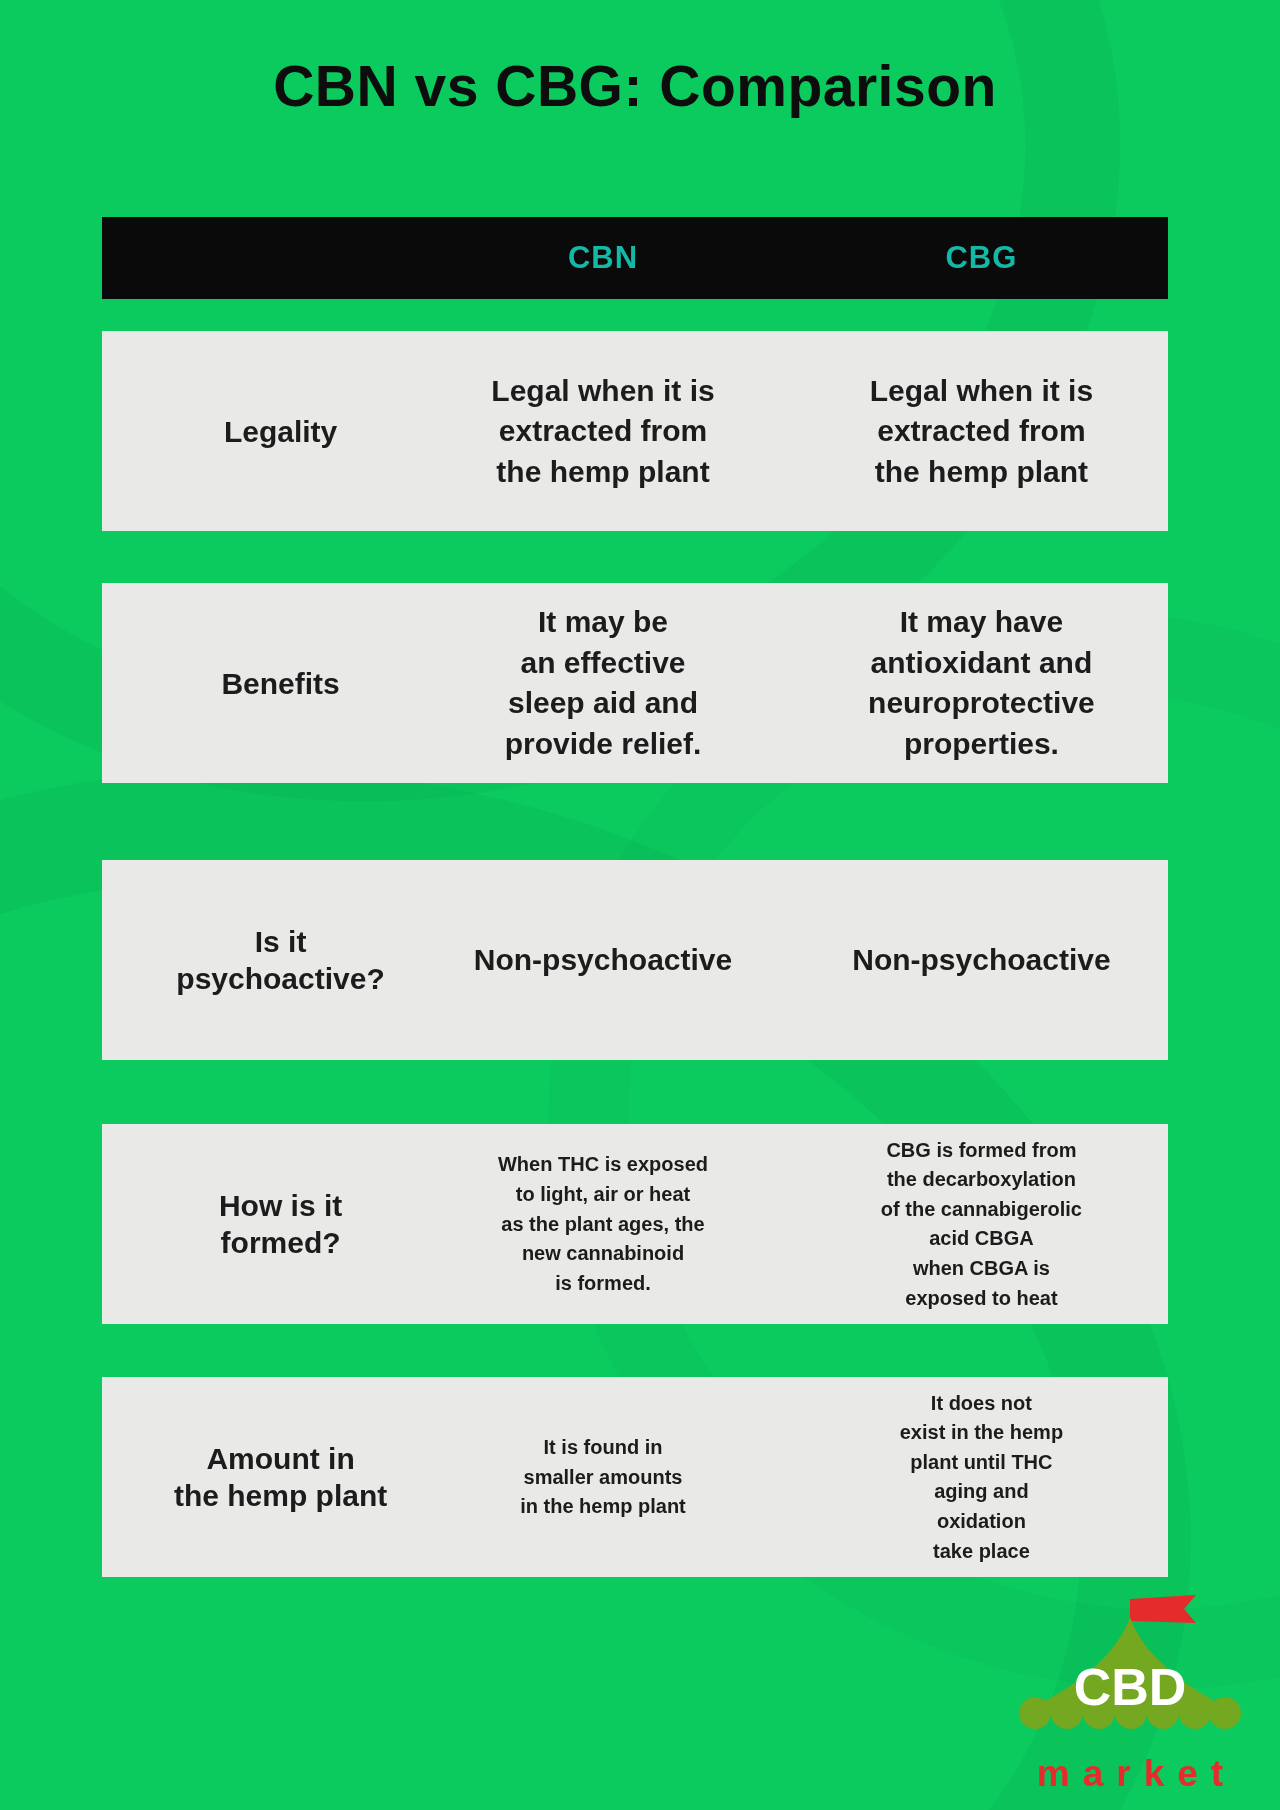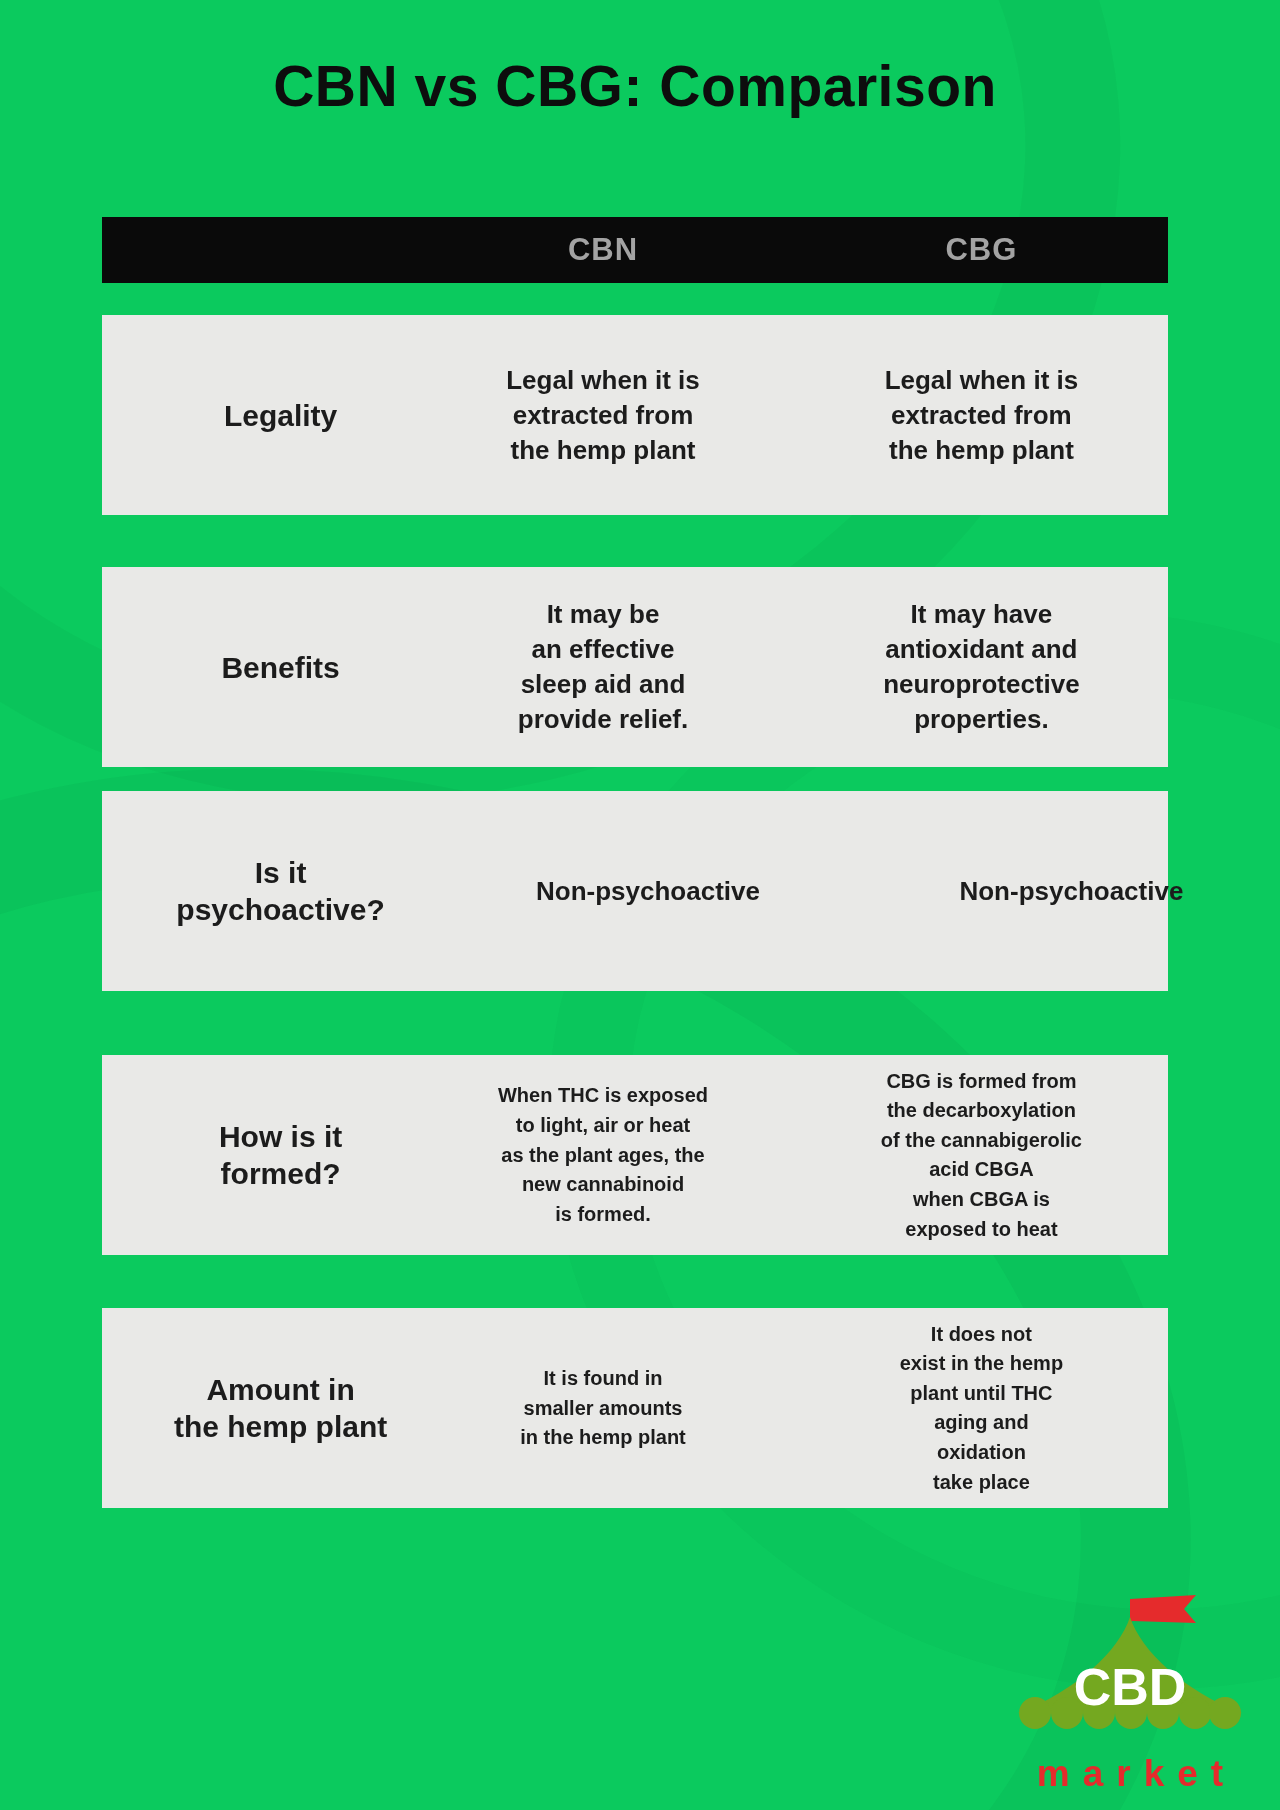--- a/index.html
+++ b/index.html
@@ -27,35 +27,35 @@
     margin:52px 0 15px 0;text-align:center;
     font-size:57px;line-height:1.2;font-weight:800;
     color:#0d0d0d;letter-spacing:0.5px;
   }
 
   .grid-row{
     display:grid;grid-template-columns:29% 36% 35%;
     align-items:center;text-align:center;
   }
   .header-row{
-    margin-top:97px;height:66px;background:#0a0a0a;
-    color:#a3a3a3;font-size:31px;font-weight:700;letter-spacing:1px;
+    margin-top:97px;height:82px;background:#0a0a0a;
+    color:#14b8a6;font-size:31px;font-weight:700;letter-spacing:1px;
   }
   .t-row{
     min-height:200px;background:#e9e9e7;
     color:#1c1c1c;font-weight:700;
   }
   .t-row.r1{margin-top:32px;}
   .t-row.r2{margin-top:52px;}
-  .t-row.r3{margin-top:24px;gap:45px;}
+  .t-row.r3{margin-top:77px;}
   .t-row.r4{margin-top:64px;}
   .t-row.r5{margin-top:53px;}
 
   .row-label{font-size:30px;line-height:1.25;white-space:pre-line;padding-left:48px;}
-  .cell{font-size:26px;line-height:1.35;white-space:pre-line;padding:10px 14px;}
+  .cell{font-size:30px;line-height:1.35;white-space:pre-line;padding:10px 14px;}
   .t-row.small .cell{font-size:20px;line-height:1.48;}
 
   
   .logo{position:absolute;right:34px;bottom:18px;width:232px;text-align:center;}
   .logo svg{display:block;width:232px;height:142px;overflow:visible;}
   .brand-sub{
     margin-top:18px;font-size:37px;font-weight:700;color:#e52b2c;
     letter-spacing:13px;margin-right:-13px;line-height:1;
   }
 </style>

